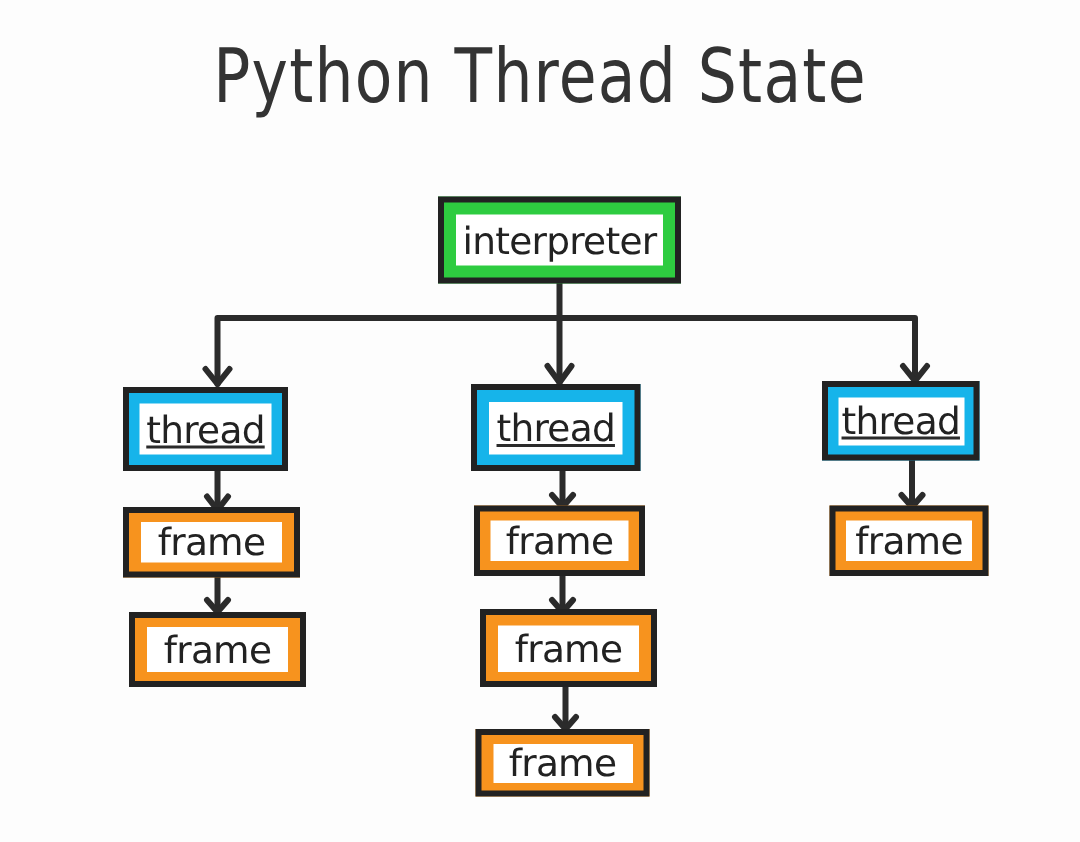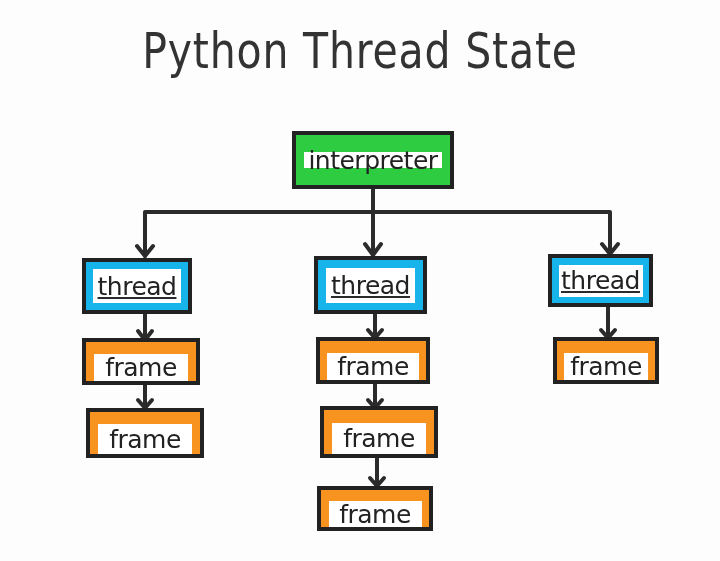--- a/index.html
+++ b/index.html
@@ -8,21 +8,21 @@
   .title { position:absolute; left:0; top:22px; width:720px; text-align:center;
            font-size:50px; font-weight:normal; letter-spacing:1px; color:#333;
            transform:scaleX(0.82); transform-origin:center; }
   svg.wires { position:absolute; left:0; top:0; }
   .node { position:absolute; box-sizing:border-box; border:4px solid #222;
           display:flex; align-items:center; justify-content:center; }
   .node .inner { background:#fff; display:flex; align-items:center; justify-content:center;
                  font-size:25px; color:#222; letter-spacing:-0.5px; }
   .green { background:#2ecc40; }
   .blue  { background:#16b4ea;text-decoration:underline; }
-  .orange{ background:#f7931e;align-items:flex-end; }
+  .orange{ background:#f7931e; }
 </style>
 </head>
 <body>
 
 <div class="title">Python Thread State</div>
 
 <svg class="wires" width="720" height="561">
   <g stroke="#2b2b2b" stroke-width="4" fill="none" stroke-linecap="round" stroke-linejoin="round">
 
     <line x1="373" y1="188" x2="373" y2="255"></line>
@@ -44,21 +44,21 @@
     <polyline points="368,400 375,408 382,400"></polyline>
     <line x1="377" y1="457" x2="377" y2="486"></line>
     <polyline points="370,478 377,486 384,478"></polyline>
 
     <line x1="608" y1="306" x2="608" y2="338"></line>
     <polyline points="601,330 608,338 615,330"></polyline>
   </g>
 </svg>
 
 <div class="node green" style="left:292px;top:131px;width:162px;height:58px;">
-  <div class="inner" style="width:138px;height:16px;">interpreter</div>
+  <div class="inner" style="width:138px;height:34px;">interpreter</div>
 </div>
 
 <div class="node blue" style="left:82px;top:258px;width:110px;height:56px;">
   <div class="inner" style="width:88px;height:34px;">thread</div>
 </div>
 <div class="node orange" style="left:82px;top:338px;width:118px;height:47px;">
   <div class="inner" style="width:94px;height:27px;">frame</div>
 </div>
 <div class="node orange" style="left:86px;top:408px;width:118px;height:50px;">
   <div class="inner" style="width:94px;height:30px;">frame</div>

